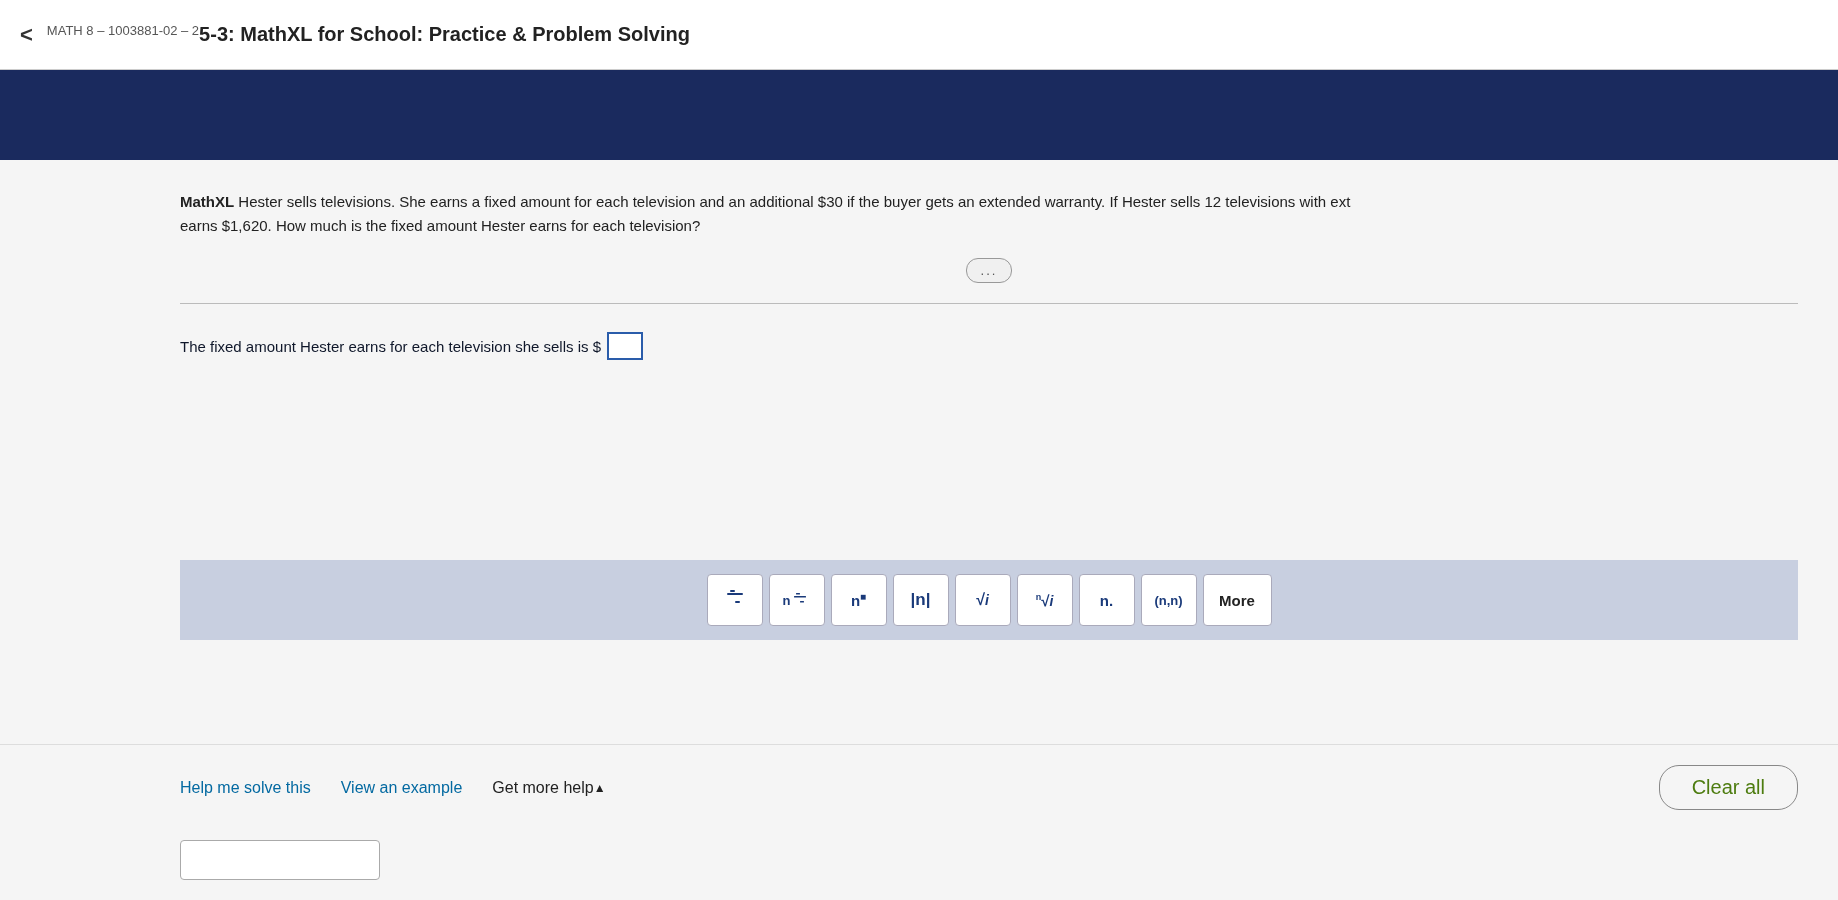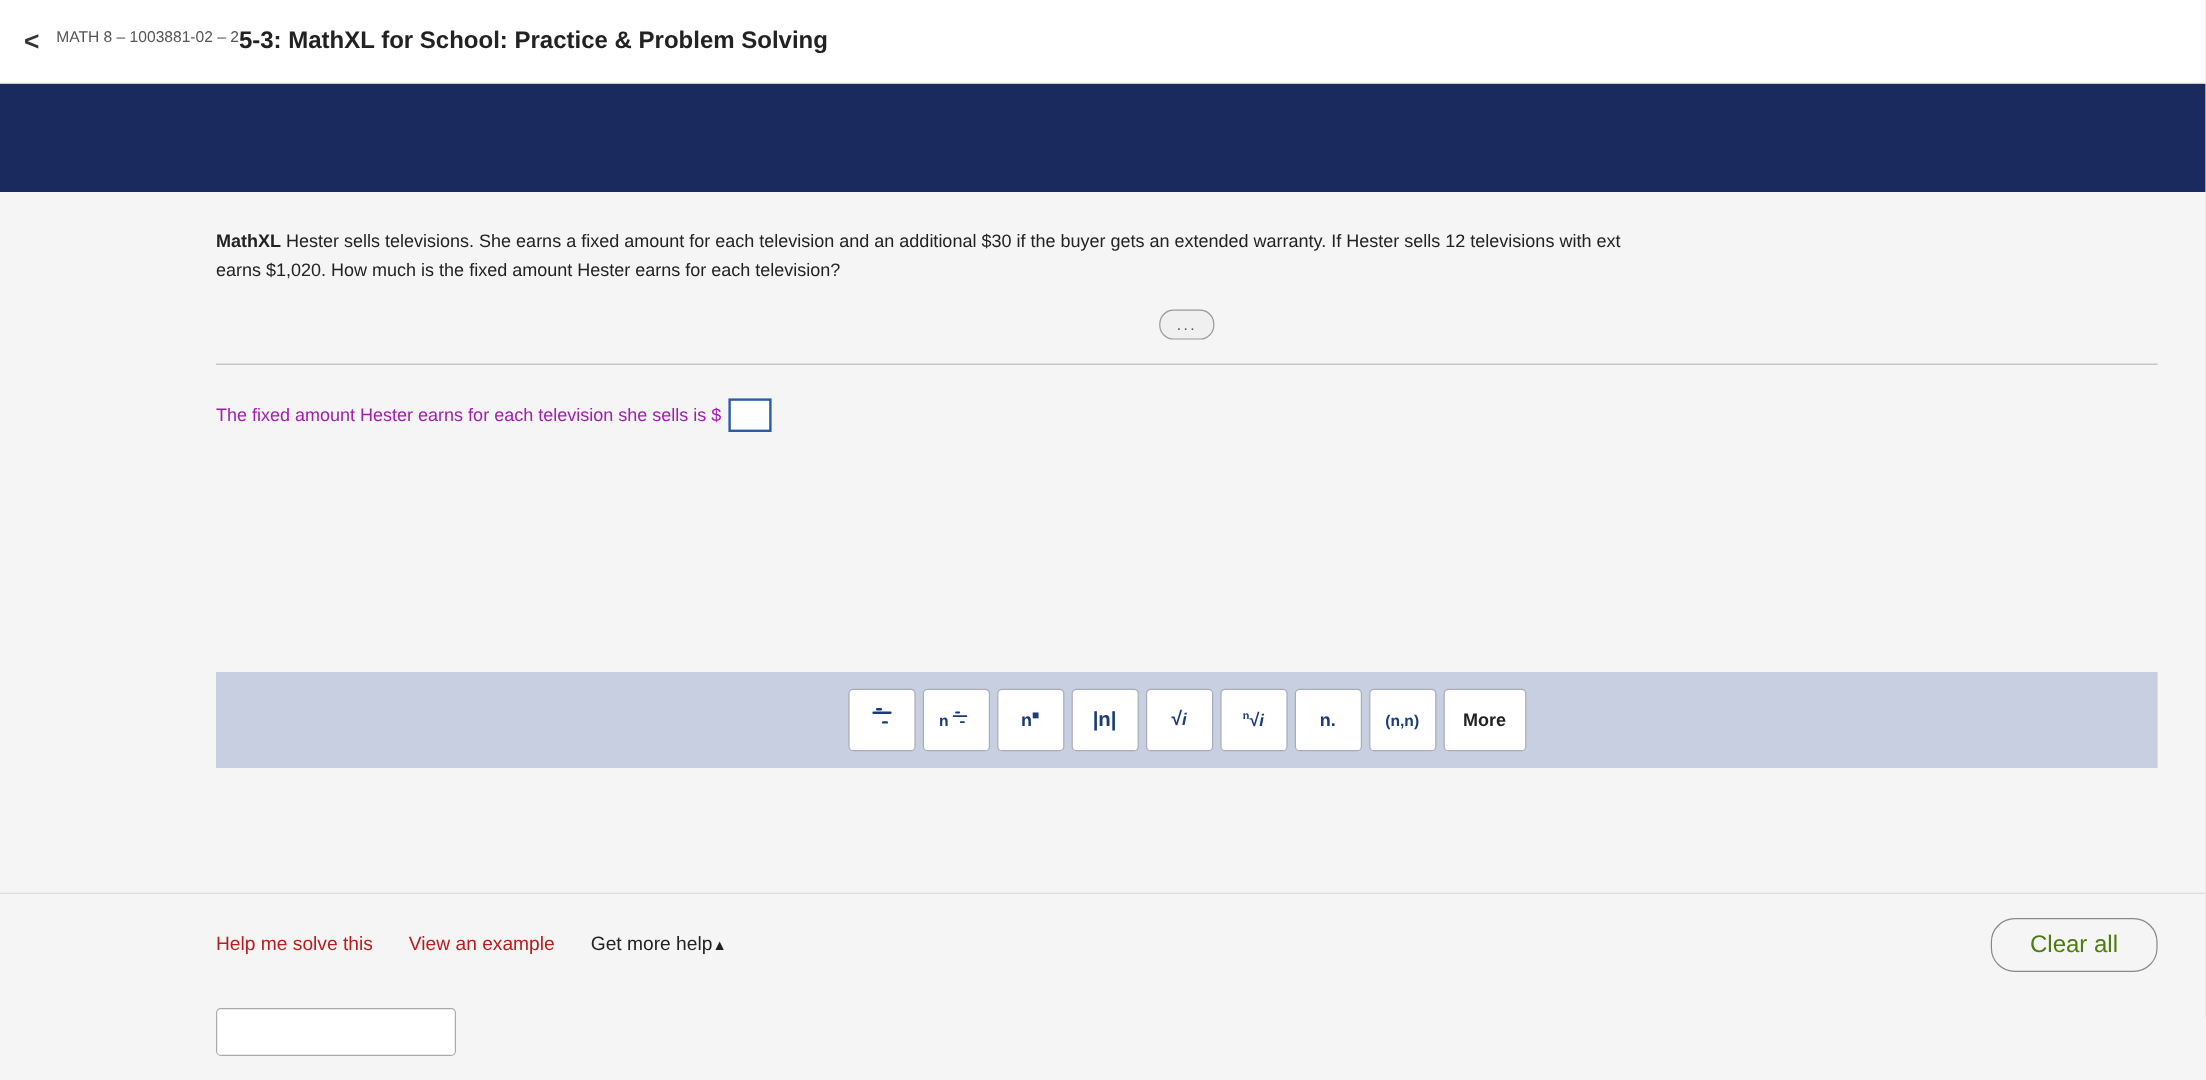--- a/index.html
+++ b/index.html
@@ -101,21 +101,21 @@
     
     .divider {
       border: none;
       border-top: 1px solid #bbb;
       margin-bottom: 28px;
     }
 
     
     .answer-line {
       font-size: 15px;
-      color: #a21caf;
+      color: #0f172a;
       display: flex;
       align-items: center;
       gap: 4px;
       margin-bottom: 20px;
     }
 
     .answer-input-box {
       display: inline-block;
       width: 36px;
       height: 28px;
@@ -174,21 +174,21 @@
     }
 
     .bottom-links {
       display: flex;
       align-items: center;
       gap: 30px;
     }
 
     .bottom-link {
       font-size: 16px;
-      color: #b91c1c;
+      color: #0369a1;
       cursor: pointer;
       text-decoration: none;
       font-weight: 500;
     }
 
     .get-more-link {
       display: flex;
       align-items: center;
       gap: 0;
       font-size: 16px;
@@ -237,21 +237,21 @@
     </div>
   </div>
 
   <div class="blue-banner"></div>
 
   <div class="content-area">
 
     <p class="problem-text">
       <strong>MathXL</strong><span> Hester sells televisions. She earns a fixed amount for each television and an additional $30 if the buyer gets an extended warranty. If Hester sells 12 televisions with ext</span>
       <br>
-      <span>earns $1,020. How much is the fixed amount Hester earns for each television?</span>
+      <span>earns $1,620. How much is the fixed amount Hester earns for each television?</span>
     </p>
 
     <div class="ellipsis-row">
       <button class="ellipsis-btn">...</button>
     </div>
 
     <hr class="divider">
 
     <div class="answer-line">
       <span>The fixed amount Hester earns for each television she sells is $</span>

